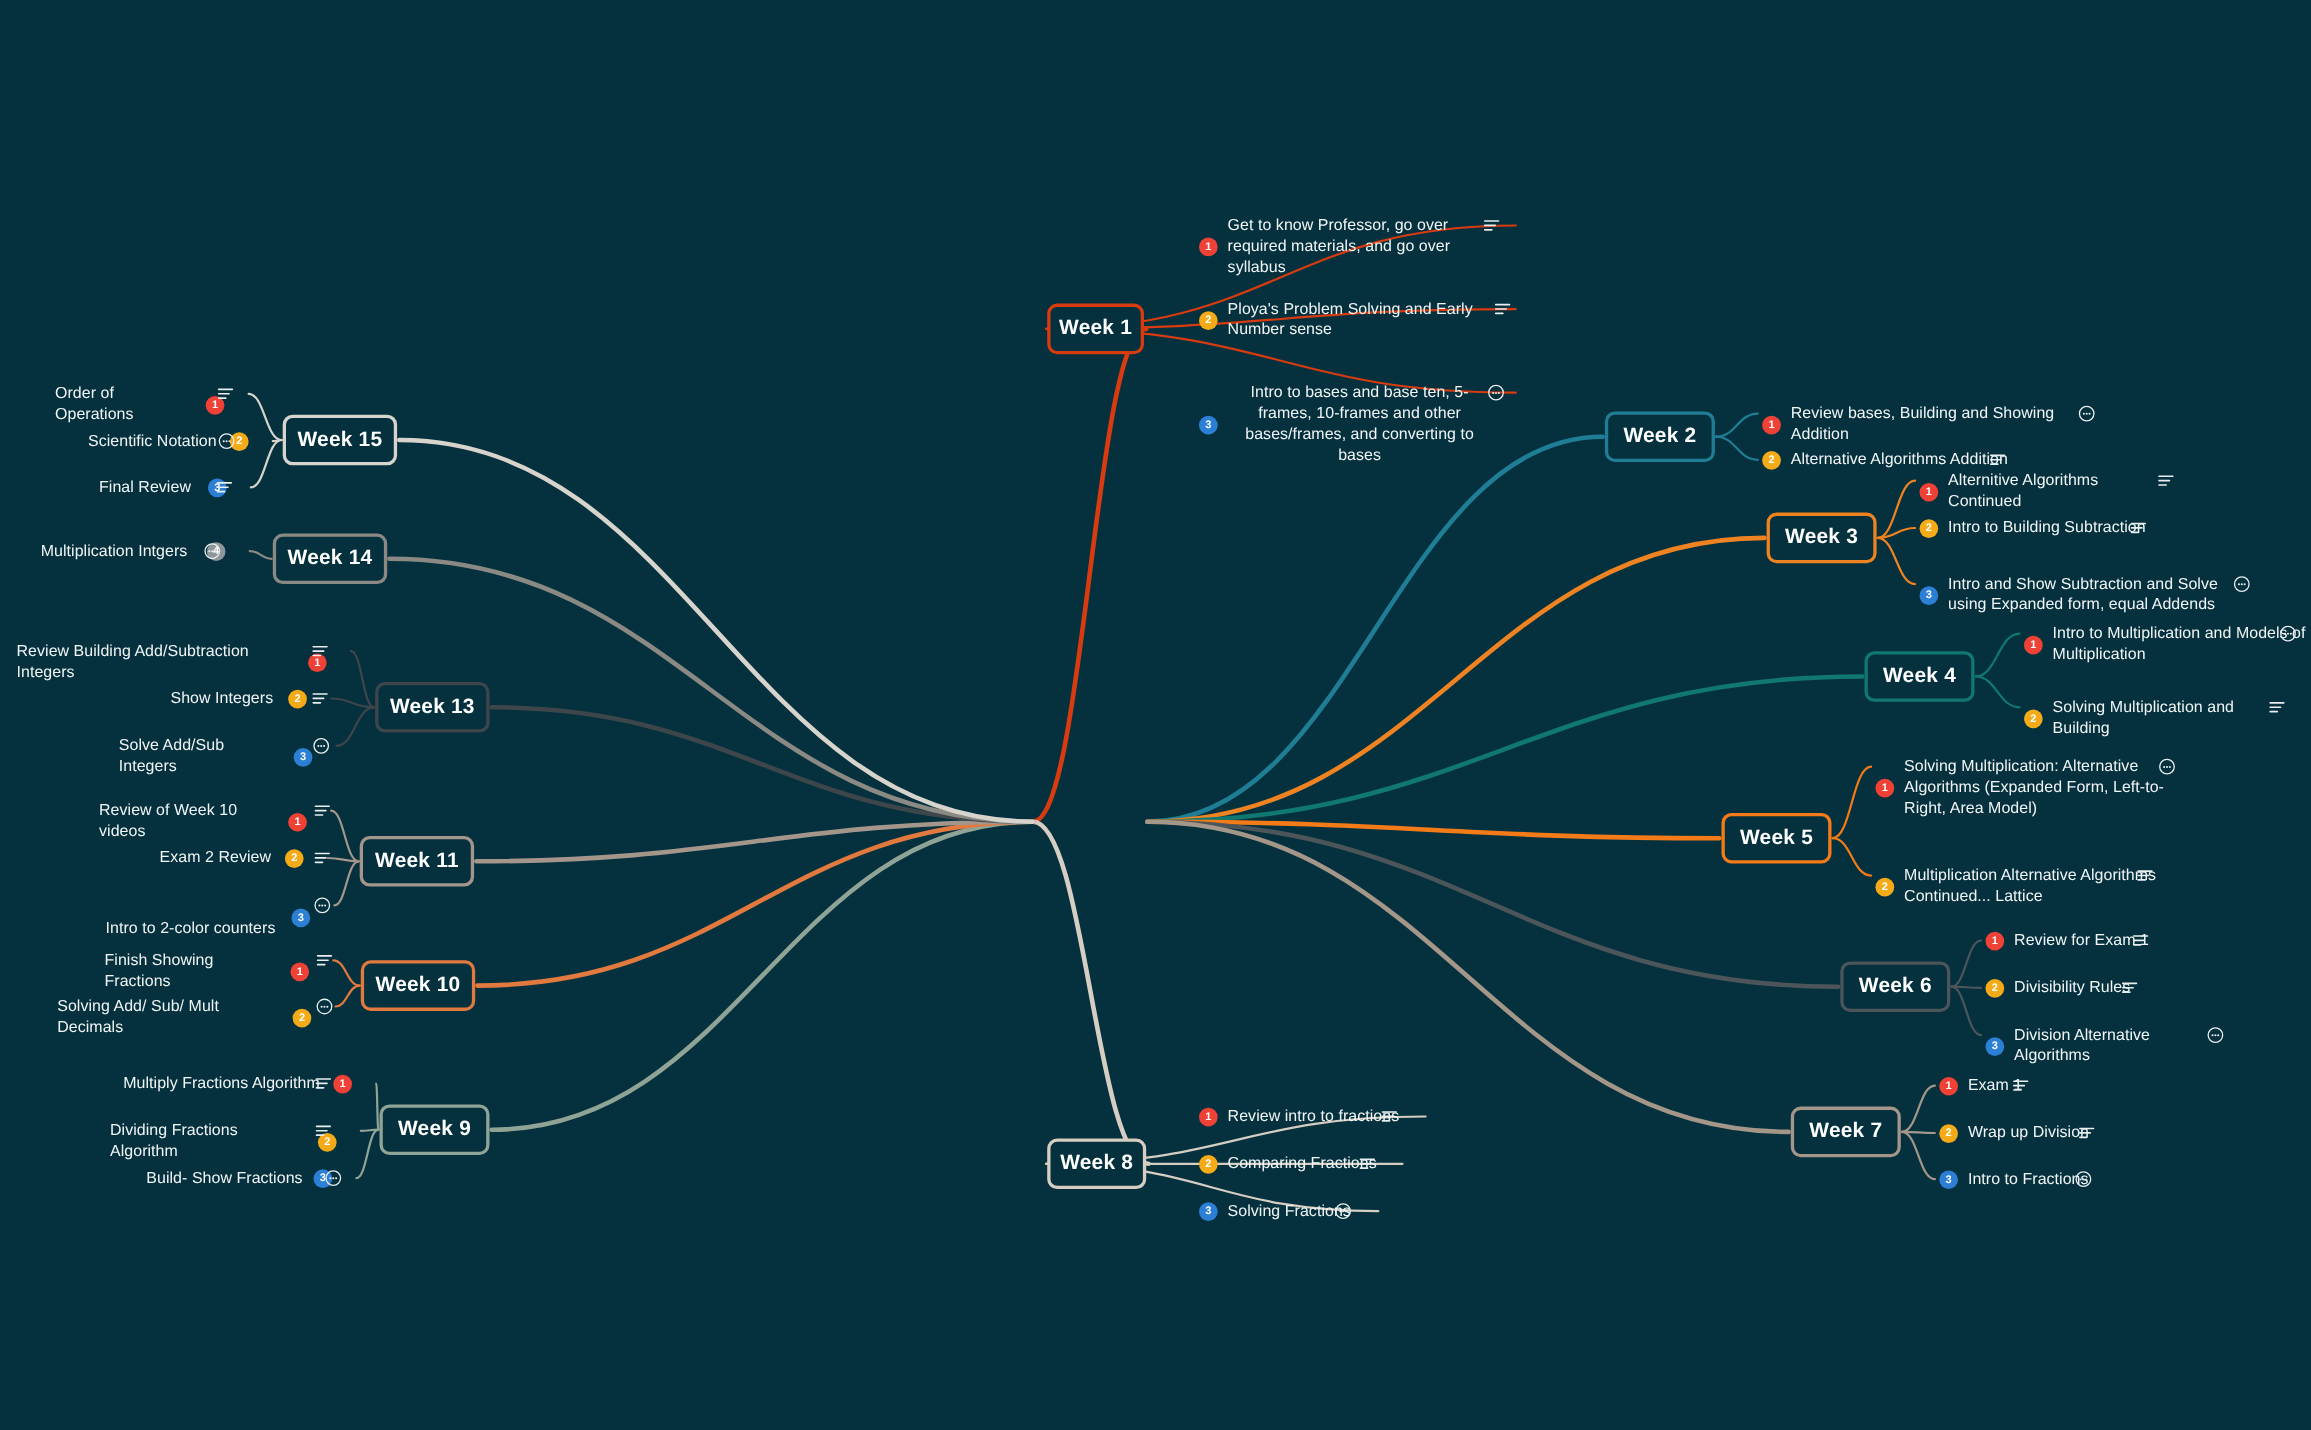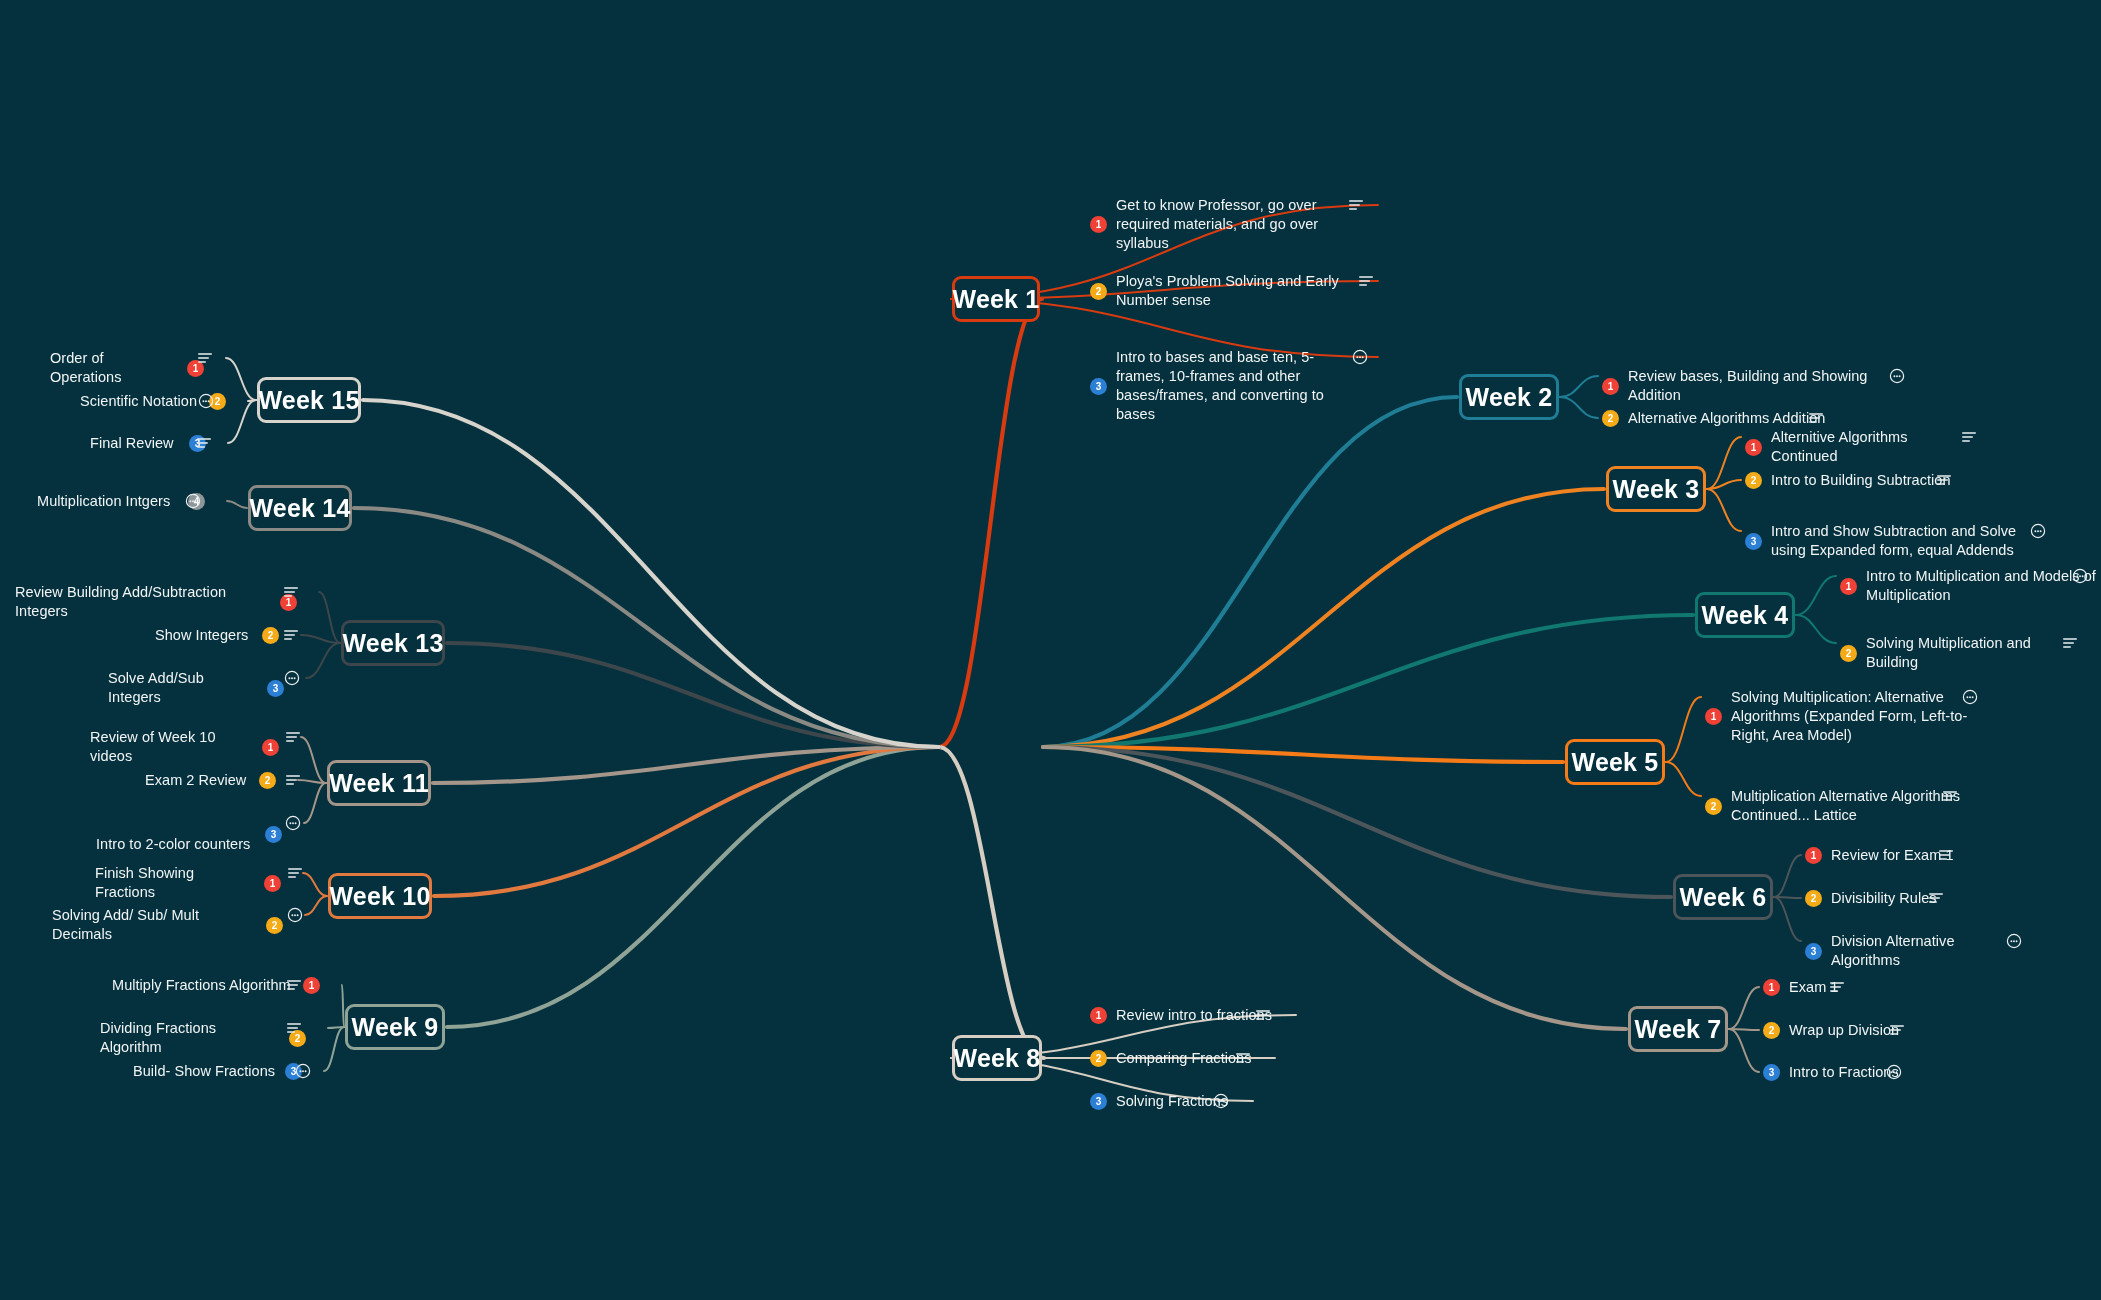--- a/index.html
+++ b/index.html
@@ -33,21 +33,21 @@
   .week-node {
     position: absolute;
     display: flex; align-items: center; justify-content: center;
     border-radius: 9px;
     border-style: solid;
     background: #04313d;
     z-index: 15;
     white-space: nowrap;
   }
   .week-node .wlabel {
-    color: #ffffff; font-size: 25px; font-weight: bold; letter-spacing: 0.2px;
+    color: #ffffff; font-size: 19px; font-weight: bold; letter-spacing: 0.2px;
   }
 
   
   .leaf {
     position: absolute;
     display: flex; align-items: center; gap: 9px;
     z-index: 12;
   }
   .leaf.rtl { flex-direction: row-reverse; }
   .leaf .ltext {
@@ -152,21 +152,21 @@
       </div>
       <span class="leaf ic" style="left: 1358px; top: 272px; height: 18px;">
         <svg width="16" height="14" viewBox="0 0 16 14">
           <rect x="1" y="2.2" width="14" height="1.5" rx="0.75" fill="#e9eef0"></rect>
           <rect x="1" y="6.2" width="11" height="1.5" rx="0.75" fill="#e9eef0"></rect>
           <rect x="1" y="10.2" width="8" height="1.5" rx="0.75" fill="#e9eef0"></rect>
         </svg>
       </span>
       <div class="leaf" style="left: 1090px; top: 348px;">
         <span class="badge b3">3</span>
-        <span class="ltext" style="width: 240px;">Intro to bases and base ten, 5-frames, 10-frames and other bases/frames, and converting to bases</span>
+        <span class="ltext" style="width: 240px; text-align: center;">Intro to bases and base ten, 5-frames, 10-frames and other bases/frames, and converting to bases</span>
       </div>
       <span class="leaf ic" style="left: 1352px; top: 348px; height: 18px;">
         <svg width="16" height="16" viewBox="0 0 16 16">
           <circle cx="8" cy="8" r="6.6" fill="none" stroke="#e9eef0" stroke-width="1.2"></circle>
           <circle cx="5.4" cy="8.2" r="0.95" fill="#e9eef0"></circle>
           <circle cx="8" cy="8.2" r="0.95" fill="#e9eef0"></circle>
           <circle cx="10.6" cy="8.2" r="0.95" fill="#e9eef0"></circle>
         </svg>
       </span>
       <div class="week-node" style="left: 1459px; top: 374px; width: 100px; height: 46px; border-color: rgb(31, 126, 150); border-width: 3.5px;">

